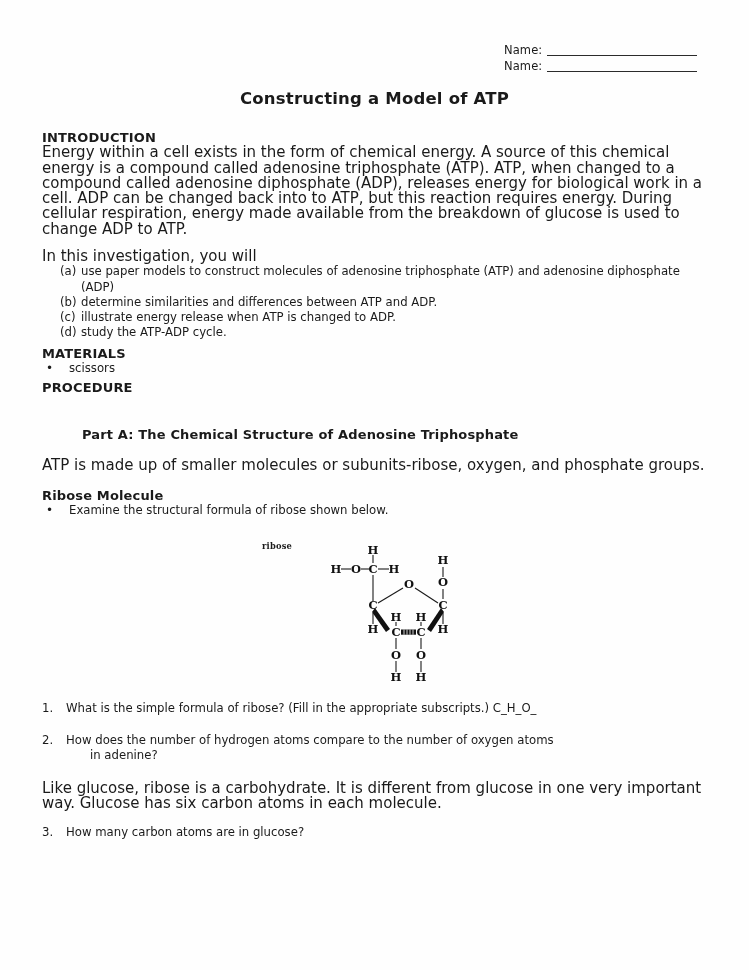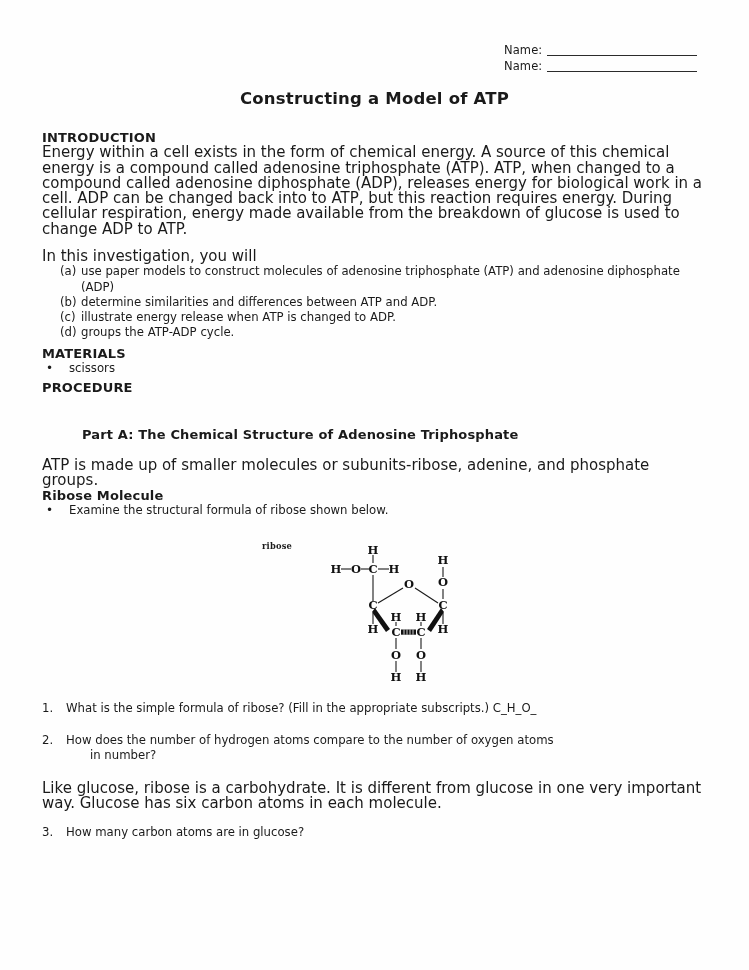--- a/index.html
+++ b/index.html
@@ -185,21 +185,21 @@
       <li class="abc-item">
         <span class="mark">(b)</span>
         <span>determine similarities and differences between ATP and ADP.</span>
       </li>
       <li class="abc-item">
         <span class="mark">(c)</span>
         <span>illustrate energy release when ATP is changed to ADP.</span>
       </li>
       <li class="abc-item">
         <span class="mark">(d)</span>
-        <span>groups the ATP-ADP cycle.</span>
+        <span>study the ATP-ADP cycle.</span>
       </li>
     </ul>
   </div>
 
   <div class="block" style="top:346px;">
     <div class="heading">MATERIALS</div>
     <ul class="bullets">
       <li class="bullet-item">
         <span class="dot">•</span>
         <span>scissors</span>
@@ -209,21 +209,21 @@
 
   <div class="block" style="top:380px;">
     <div class="heading">PROCEDURE</div>
   </div>
 
   <div class="block" style="top:427px;margin-left:40px;">
     <div class="heading">Part A: The Chemical Structure of Adenosine Triphosphate</div>
   </div>
 
   <div class="block" style="top:458px;">
-    <div class="para">ATP is made up of smaller molecules or subunits-ribose, adenine, and phosphate groups.</div>
+    <div class="para">ATP is made up of smaller molecules or subunits-ribose, oxygen, and phosphate groups.</div>
   </div>
 
   <div class="block" style="top:488px;">
     <div class="heading">Ribose Molecule</div>
     <ul class="bullets">
       <li class="bullet-item">
         <span class="dot">•</span>
         <span>Examine the structural formula of ribose shown below.</span>
       </li>
     </ul>
@@ -313,21 +313,21 @@
     <div class="q-row">
       <span class="q-num">1.</span>
       <span>What is the simple formula of ribose?  (Fill in the appropriate subscripts.)  C_H_O_</span>
     </div>
   </div>
 
   <div class="q" style="top:733px;">
     <div class="q-row">
       <span class="q-num">2.</span>
       <span>How does the number of hydrogen atoms compare to the number of oxygen atoms</span>
-      <div class="q-indent">in number?</div>
+      <div class="q-indent">in adenine?</div>
     </div>
   </div>
 
   <div class="block" style="top:781px;">
     <div class="para">Like glucose, ribose is a carbohydrate.  It is different from glucose in one very important way.  Glucose has six carbon atoms in each molecule.</div>
   </div>
 
   <div class="q" style="top:825px;">
     <div class="q-row">
       <span class="q-num">3.</span>

